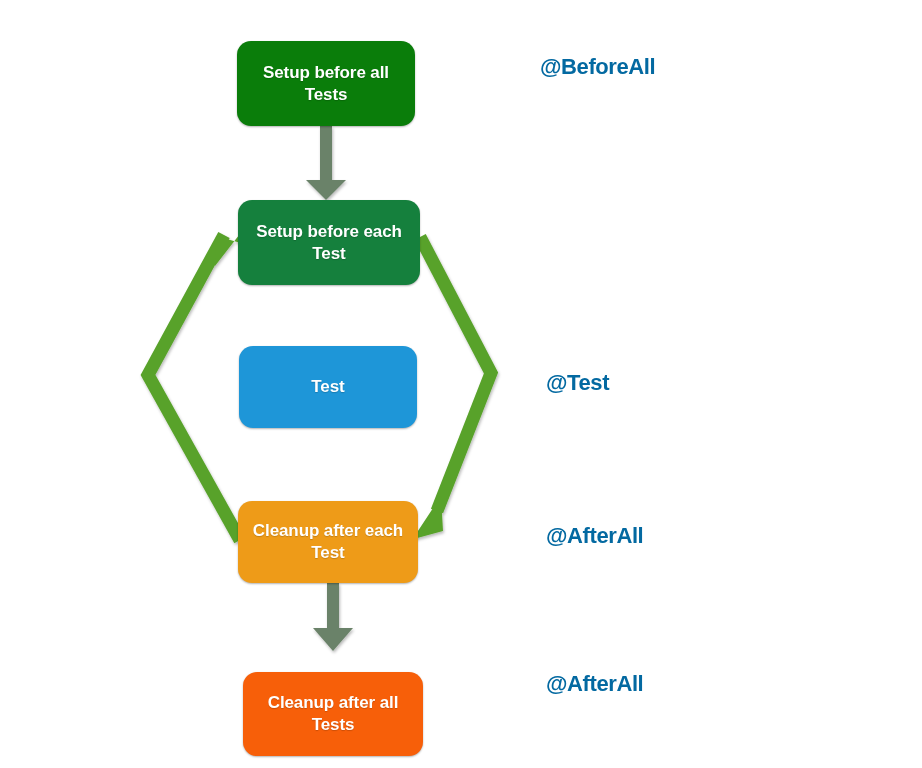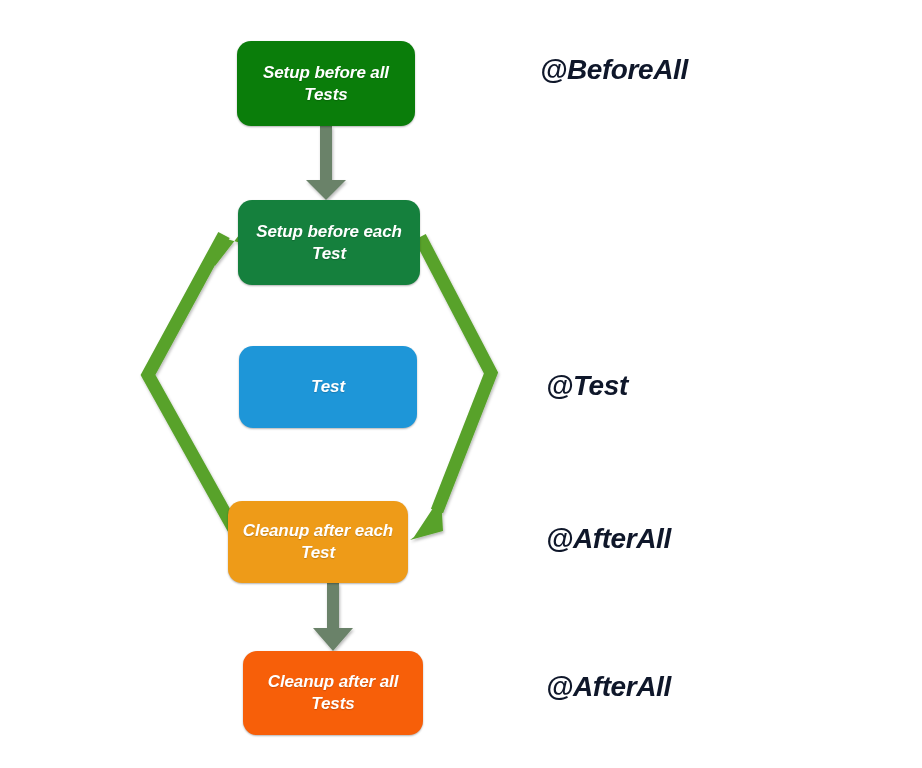--- a/index.html
+++ b/index.html
@@ -14,21 +14,20 @@
     position: relative;
     overflow: hidden;
     font-family: "Liberation Sans", "DejaVu Sans", sans-serif;
   }
   #diagram-canvas {
     position: absolute;
     left: 0;
     top: 0;
     width: 922px;
     height: 768px;
-    font-style: italic;
   }
   .flow-svg {
     position: absolute;
     left: 0;
     top: 0;
     width: 922px;
     height: 768px;
     pointer-events: none;
   }
   .node-box {
@@ -48,23 +47,23 @@
     box-shadow: 0 1px 2px rgba(0,0,0,0.30);
     z-index: 3;
   }
   .node-label-text {
     display: block;
     width: 100%;
     text-shadow: 0 1px 1px rgba(0,0,0,0.18);
   }
   .annotation {
     position: absolute;
-    color: #0f172a;
+    color: #0369a1;
     font-weight: bold;
-    font-size: 28px;
+    font-size: 22px;
     letter-spacing: -0.4px;
     white-space: nowrap;
     z-index: 4;
   }
 </style>
 </head>
 <body>
 
 <div id="diagram-canvas">
 
@@ -101,25 +100,25 @@
   </div>
 
   <div class="node-box" style="left:238px; top:200px; width:182px; height:85px; background:#15803d;">
     <span class="node-label-text"><span>Setup before each</span><br><span>Test</span></span>
   </div>
 
   <div class="node-box" style="left:239px; top:346px; width:178px; height:82px; background:#1e96d8;">
     <span class="node-label-text">Test</span>
   </div>
 
-  <div class="node-box" style="left:228px; top:501px; width:180px; height:82px; background:#ee9b18;">
+  <div class="node-box" style="left:238px; top:501px; width:180px; height:82px; background:#ee9b18;">
     <span class="node-label-text"><span>Cleanup after each</span><br><span>Test</span></span>
   </div>
 
-  <div class="node-box" style="left:243px; top:651px; width:180px; height:84px; background:#f75f09;">
+  <div class="node-box" style="left:243px; top:672px; width:180px; height:84px; background:#f75f09;">
     <span class="node-label-text"><span>Cleanup after all</span><br><span>Tests</span></span>
   </div>
 
   <div class="annotation" style="left:540px; top:54px;">@BeforeAll</div>
 
 
   <div class="annotation" style="left:546px; top:370px;">@Test</div>
 
   <div class="annotation" style="left:546px; top:523px;">@AfterAll</div>
 

